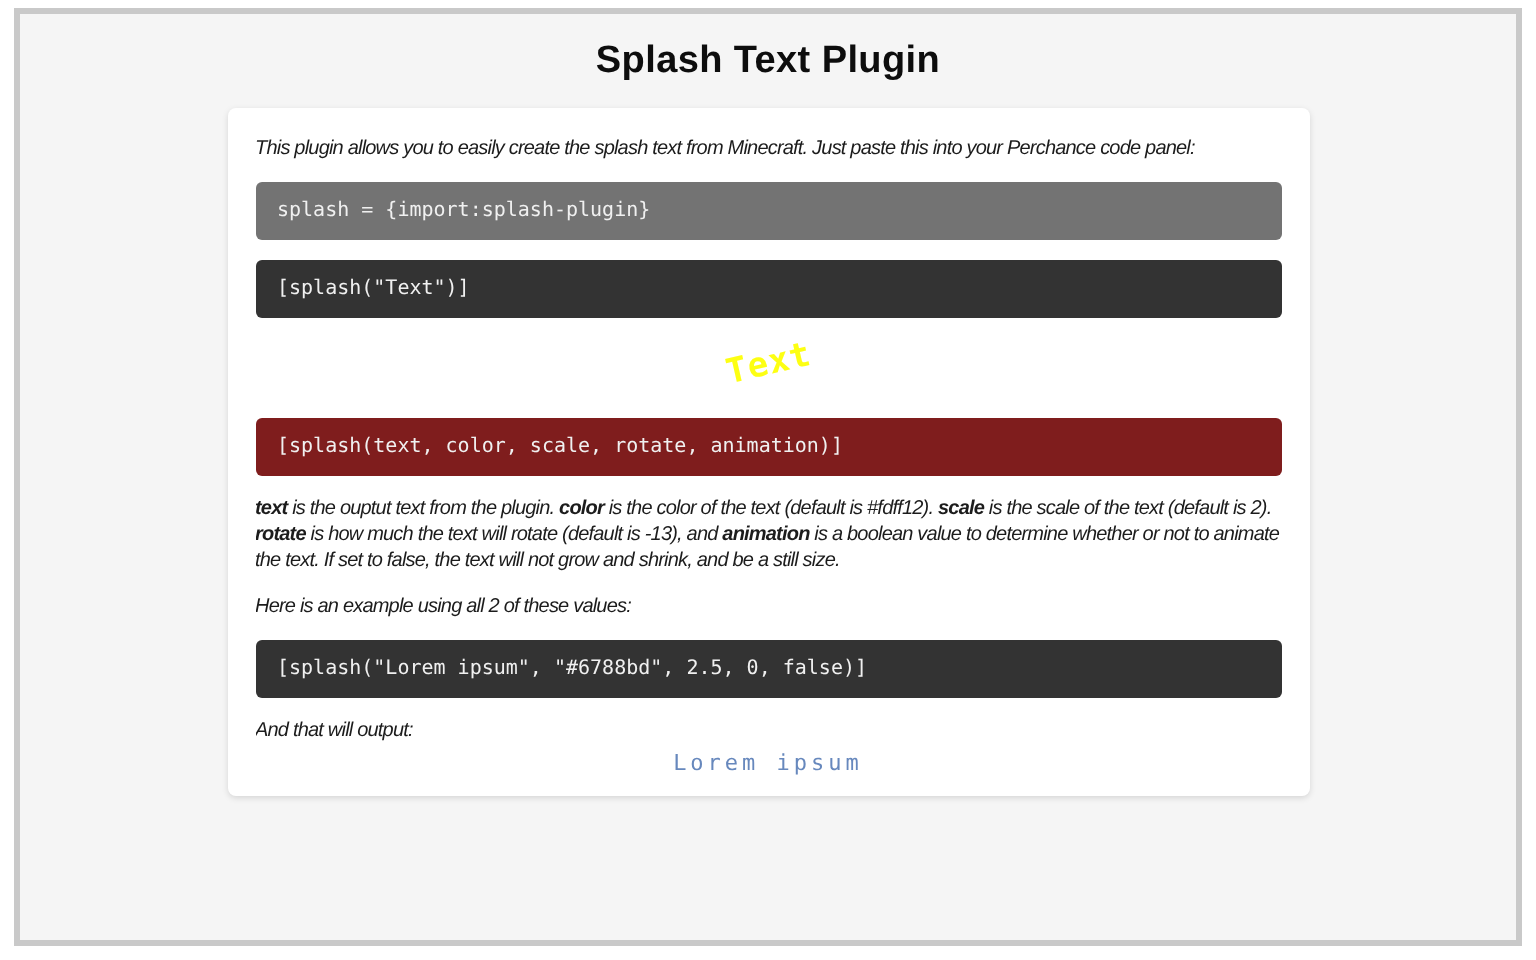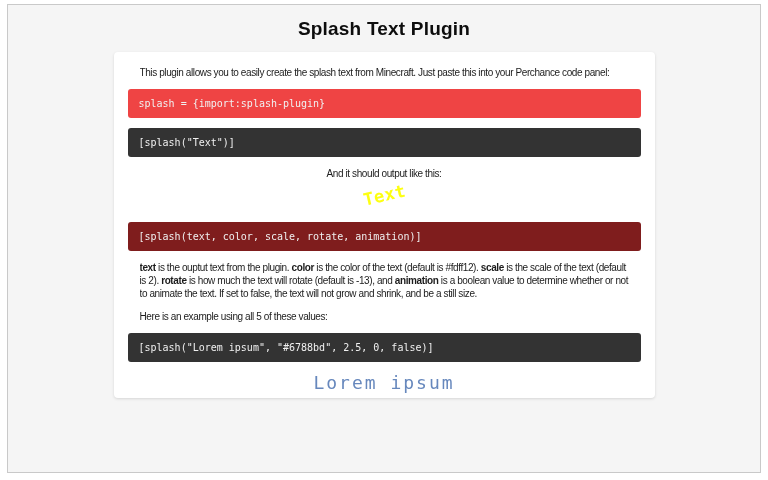--- a/index.html
+++ b/index.html
@@ -7,21 +7,21 @@
   body {
     width: 768px; height: 480px;
     background: #ffffff;
     font-family: "Liberation Sans", sans-serif;
     color: #1c1c1c;
     overflow: hidden;
   }
   .page-frame {
     margin: 4px 7px 0;
     width: 754px; height: 469px;
-    border: 1px solid #000000;
+    border: 3px solid #000000;
     background: #f5f5f5;
     overflow: hidden;
   }
   .page-title {
     margin: 13px 0 0;
     text-align: center;
     font-size: 19px;
     line-height: 22px;
     font-weight: bold;
     color: #0d0d0d;
@@ -32,23 +32,24 @@
     margin: 12px auto 0;
     background: #ffffff;
     border-radius: 4px;
     box-shadow: 0 1px 3px rgba(0,0,0,0.13);
     padding: 4px 14px 10px;
   }
   .line {
     font-size: 10px;
     letter-spacing: -0.4px;
     line-height: 13px;
-    margin: 10px 12px;
+    margin: 10px 0;
     color: #1c1c1c;
     overflow: hidden;
+    font-style: italic;
   }
   .nowrap { white-space: nowrap; }
   .wrap   { white-space: normal; }
   .centered { text-align: center; }
   .tight-bottom { margin-bottom: 2px; }
   .no-bottom { margin-bottom: 0; }
   .code {
     margin: 10px 0;
     padding: 8px 11px;
     border-radius: 3px;
@@ -73,55 +74,55 @@
     letter-spacing: 0.5px;
   }
   .result-line {
     text-align: center;
     height: 16px;
     margin: 0;
   }
   .result-text {
     display: inline-block;
     font-family: "DejaVu Sans Mono", monospace;
-    font-size: 18px;
+    font-size: 11px;
     letter-spacing: 2px;
   }
   .wrap strong { font-weight: bold; }
 </style>
 </head>
 <body>
 
 <div class="page-frame" style="background-color: rgb(245, 245, 245); border-color: rgb(201, 201, 201);">
 
   <h1 class="page-title">Splash Text Plugin</h1>
 
   <div class="card" style="background-color: rgb(255, 255, 255);">
 
     <p class="line nowrap">This plugin allows you to easily create the splash text from Minecraft. Just paste this into your Perchance code panel:</p>
 
-    <pre class="code" style="background-color: #ef4444; color: rgb(240, 240, 240);"><code>splash = {import:splash-plugin}</code></pre>
+    <pre class="code" style="background-color: #737373; color: rgb(240, 240, 240);"><code>splash = {import:splash-plugin}</code></pre>
 
 
     <pre class="code" style="background-color: rgb(51, 51, 51); color: rgb(240, 240, 240);"><code>[splash("Text")]</code></pre>
 
-    <p class="line nowrap centered tight-bottom">And it should output like this:</p>
 
     <div class="splash-line">
       <span class="splash-text" style="color: rgb(253, 255, 18); transform: rotate(-13deg);">Text</span>
     </div>
 
 
     <pre class="code" style="background-color: #7f1d1d; color: rgb(240, 240, 240);"><code>[splash(text, color, scale, rotate, animation)]</code></pre>
 
     <p class="line wrap"><strong>text</strong><span> is the ouptut text from the plugin. </span><strong>color</strong><span> is the color of the text (default is #fdff12). </span><strong>scale</strong><span> is the scale of the text (default is 2). </span><strong>rotate</strong><span> is how much the text will rotate (default is -13), and </span><strong>animation</strong><span> is a boolean value to determine whether or not to animate the text. If set to false, the text will not grow and shrink, and be a still size.</span></p>
 
-    <p class="line nowrap">Here is an example using all 5 of these values:</p>
+    <p class="line nowrap">Here is an example using all 2 of these values:</p>
 
     <pre class="code" style="background-color: rgb(51, 51, 51); color: rgb(240, 240, 240);"><code>[splash("Lorem ipsum", "#6788bd", 2.5, 0, false)]</code></pre>
 
+    <p class="line nowrap no-bottom">And that will output:</p>
 
     <div class="result-line">
       <span class="result-text" style="color: rgb(103, 136, 189); transform: rotate(0deg);">Lorem ipsum</span>
     </div>
 
   </div>
 </div>
 
 </body></html>

